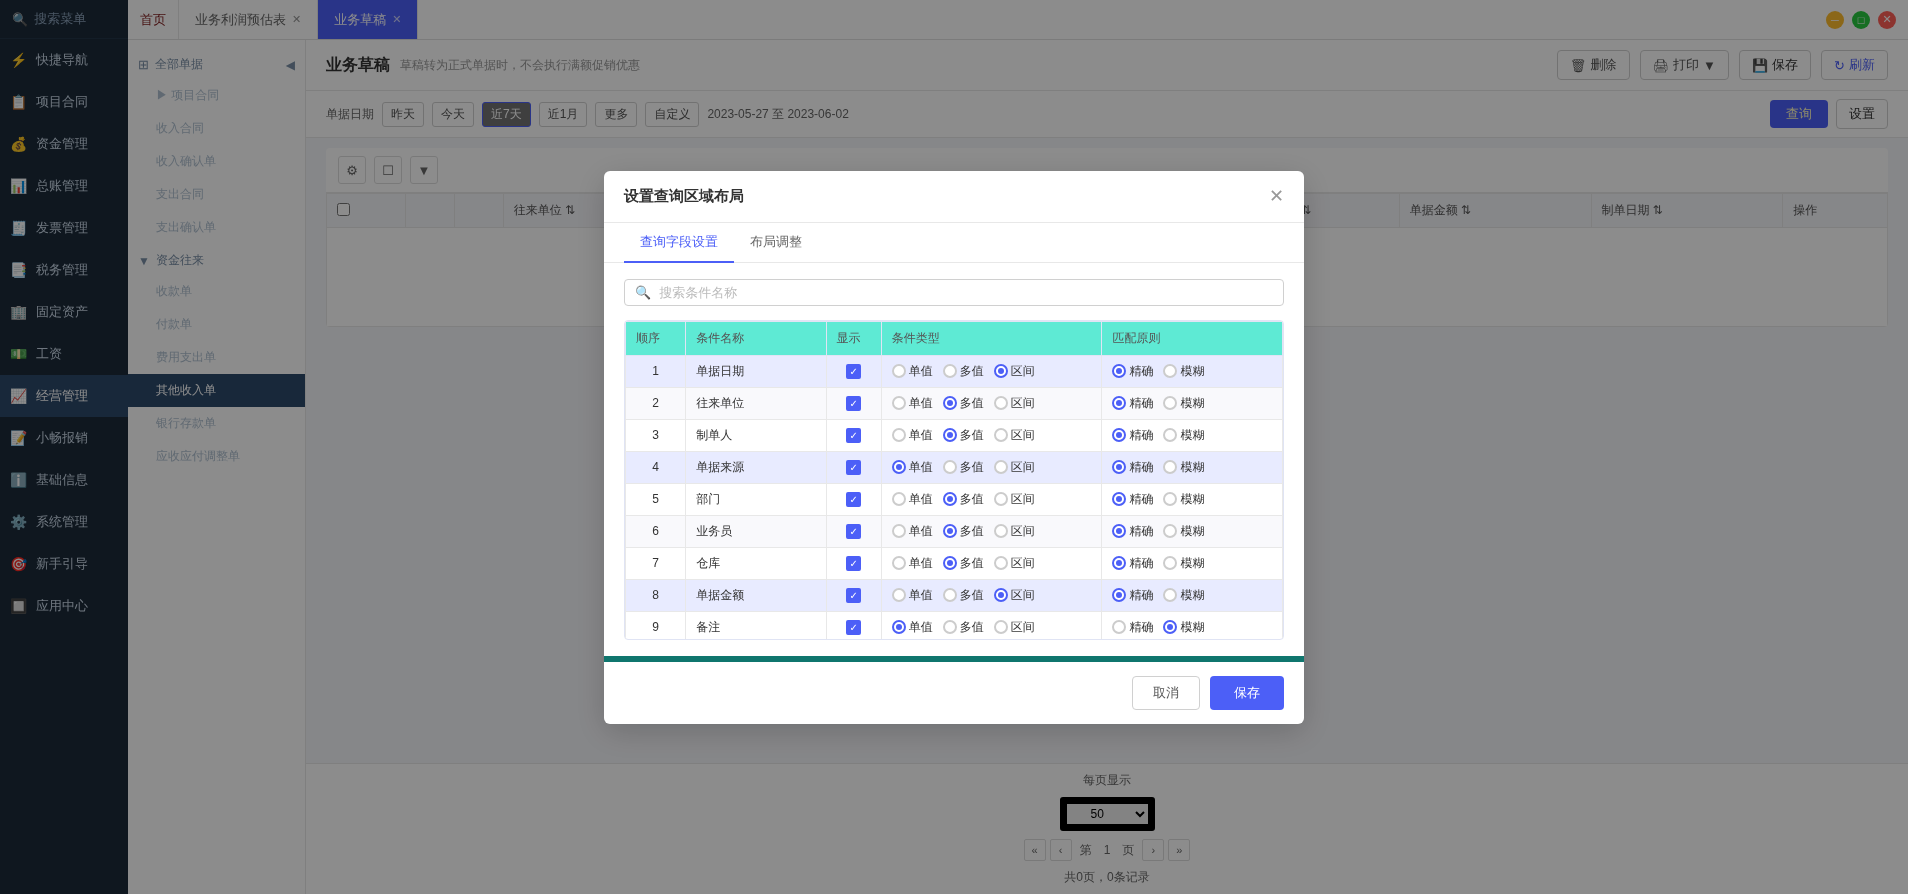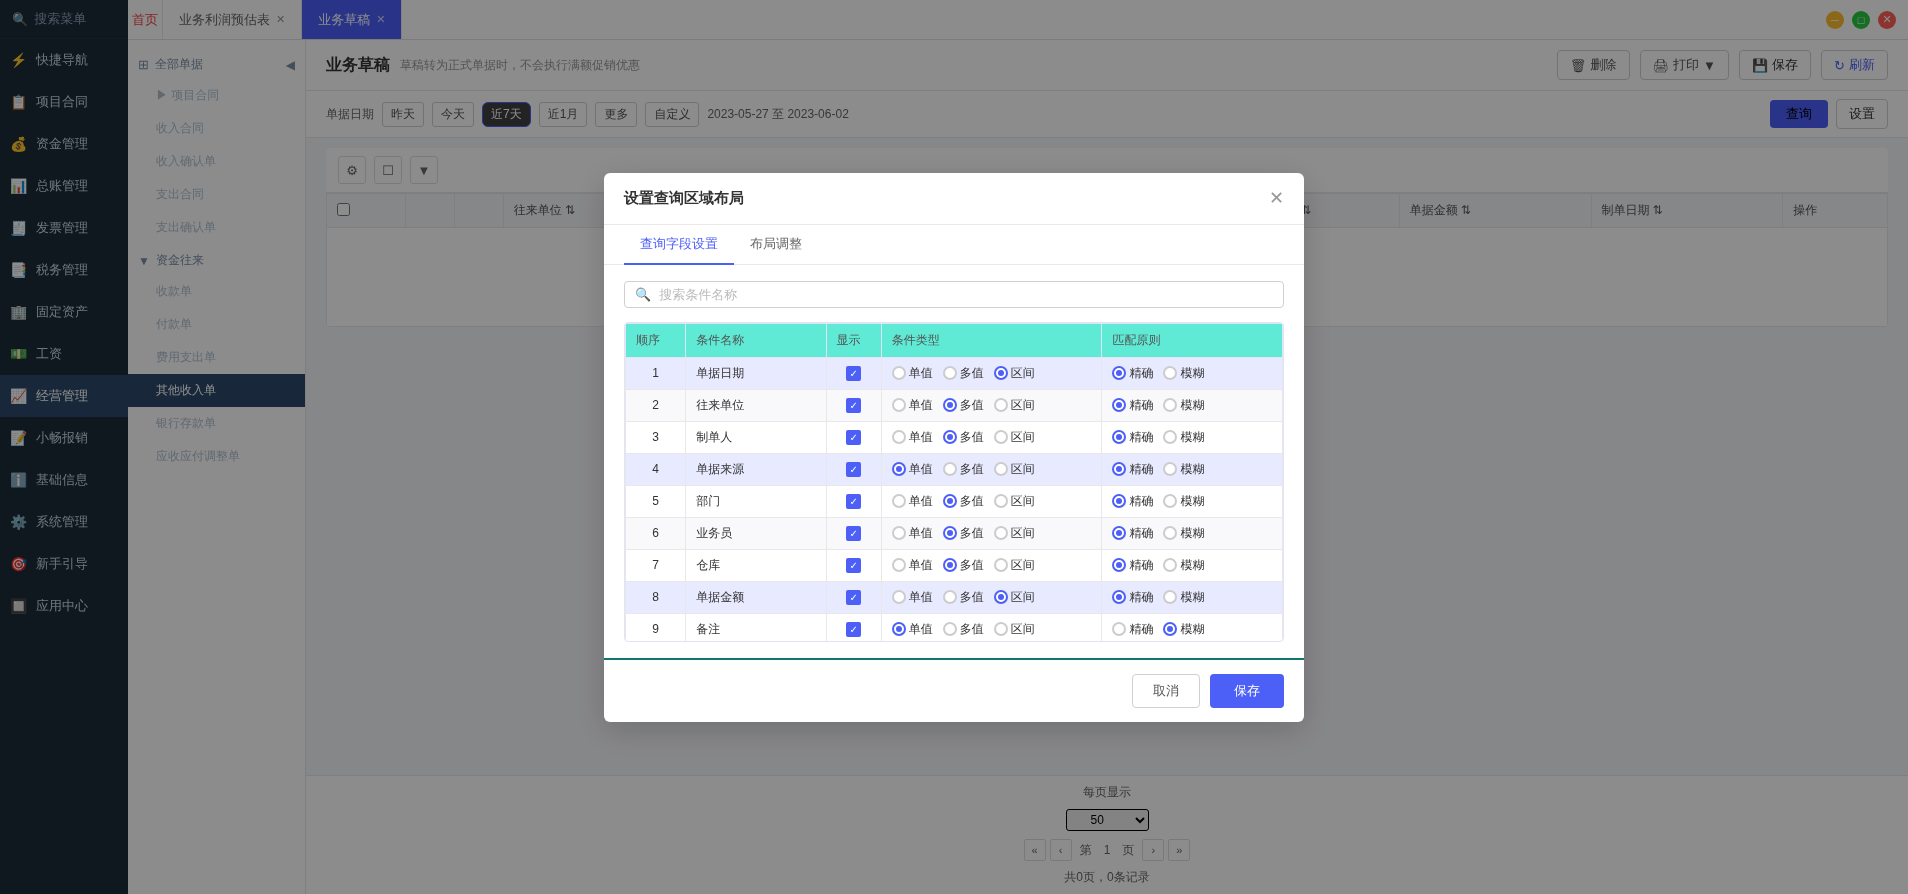--- a/index.html
+++ b/index.html
@@ -17,43 +17,43 @@
 
     
     .main { flex: 1; display: flex; flex-direction: column; min-width: 0; }
 
     
     .top-tabs { background: #fff; border-bottom: 1px solid #e0e0e0; display: flex; align-items: center; padding: 0 0; height: 40px; }
     .top-tab { padding: 0 16px; height: 100%; display: flex; align-items: center; font-size: 13px; color: #666; cursor: pointer; border-right: 1px solid #e8e8e8; gap: 6px; }
     .top-tab.active { background: #4c5ff7; color: #fff; }
     .top-tab .close-btn { font-size: 11px; cursor: pointer; opacity: 0.7; }
     .top-tab:first-child { padding-left: 20px; }
-    .tab-home { color: #ef4444; font-size: 13px; padding: 0 4px; height: 100%; display: flex; align-items: center; border-right: 1px solid #e8e8e8; }
+    .tab-home { color: #7f1d1d; font-size: 13px; padding: 0 12px; height: 100%; display: flex; align-items: center; border-right: 1px solid #e8e8e8; }
     .window-controls { margin-left: auto; display: flex; align-items: center; gap: 8px; padding-right: 12px; }
     .wc-btn { width: 18px; height: 18px; border-radius: 50%; display: flex; align-items: center; justify-content: center; font-size: 11px; cursor: pointer; }
     .wc-close { background: #ff5f57; color: #fff; }
     .wc-min { background: #febc2e; color: #fff; }
     .wc-max { background: #28c840; color: #fff; }
 
     
     .content-header { background: #fff; padding: 10px 20px; border-bottom: 1px solid #e8e8e8; display: flex; align-items: center; justify-content: space-between; }
     .content-title { font-size: 16px; font-weight: 600; color: #333; display: flex; align-items: center; gap: 10px; }
     .content-subtitle { font-size: 12px; color: #999; font-weight: normal; }
     .header-actions { display: flex; gap: 10px; align-items: center; }
     .header-btn { display: flex; align-items: center; gap: 4px; padding: 5px 12px; border: 1px solid #d0d0d0; border-radius: 4px; background: #fff; cursor: pointer; font-size: 13px; color: #555; }
     .header-btn.save { background: #fff; color: #333; }
     .header-btn.refresh { color: #4c5ff7; }
 
     
     .filter-bar { background: #fff; padding: 8px 20px; border-bottom: 1px solid #e8e8e8; display: flex; align-items: center; gap: 8px; }
     .filter-label { color: #666; font-size: 12px; }
     .filter-btn { padding: 3px 8px; border-radius: 3px; border: 1px solid #d0d0d0; background: #fff; cursor: pointer; font-size: 12px; color: #555; }
-    .filter-btn.active { background: #404040; color: #fff; border-color: #4c5ff7; border-radius: 6px; }
+    .filter-btn.active { background: #737373; color: #fff; border-color: #4c5ff7; }
     .filter-date { font-size: 12px; color: #666; }
-    .filter-search-btn { background: #4c5ff7; color: #000000; border: none; border-radius: 4px; padding: 5px 16px; cursor: pointer; font-size: 13px; }
+    .filter-search-btn { background: #4c5ff7; color: #fef9c3; border: none; border-radius: 4px; padding: 5px 16px; cursor: pointer; font-size: 13px; }
     .filter-set-btn { background: #fff; color: #333; border: 1px solid #d0d0d0; border-radius: 4px; padding: 5px 12px; cursor: pointer; font-size: 13px; }
 
     
     .table-area { flex: 1; background: #f5f6fa; padding: 10px 20px; overflow: auto; }
     .table-container { background: #fff; border-radius: 4px; overflow: hidden; }
     .table-toolbar { padding: 8px 12px; display: flex; align-items: center; gap: 8px; border-bottom: 1px solid #e8e8e8; }
     .toolbar-icon { width: 28px; height: 28px; display: flex; align-items: center; justify-content: center; cursor: pointer; color: #666; border: 1px solid #ddd; border-radius: 3px; }
     table { width: 100%; border-collapse: collapse; font-size: 12px; }
     thead { background: #f5f6fa; }
     th { padding: 8px 10px; text-align: left; border: 1px solid #e8e8e8; color: #555; font-weight: 500; white-space: nowrap; }
@@ -95,21 +95,21 @@
 
     
     .radio-group { display: flex; align-items: flex-end; gap: 10px; }
     .radio-item { display: flex; align-items: center; gap: 3px; cursor: pointer; }
     .radio-circle { width: 14px; height: 14px; border-radius: 50%; border: 2px solid #ccc; background: #fff; display: inline-flex; align-items: center; justify-content: center; flex-shrink: 0; }
     .radio-circle.checked { border-color: #4c5ff7; }
     .radio-circle.checked::after { content: ''; width: 6px; height: 6px; border-radius: 50%; background: #4c5ff7; }
     .checkbox-box { width: 15px; height: 15px; border: 2px solid #4c5ff7; background: #4c5ff7; border-radius: 2px; display: inline-flex; align-items: center; justify-content: center; color: #fff; font-size: 10px; flex-shrink: 0; }
 
     
-    .modal-footer { padding: 14px 20px; border-top: 2px solid #0f766e; display: flex; justify-content: flex-end; gap: 10px; }
+    .modal-footer { padding: 14px 20px; border-top: 6px solid #0f766e; display: flex; justify-content: flex-end; gap: 10px; }
     .btn-cancel { padding: 7px 20px; border: 1px solid #d0d0d0; border-radius: 4px; background: #fff; cursor: pointer; font-size: 13px; color: #555; }
     .btn-save { padding: 7px 24px; border: none; border-radius: 4px; background: #4c5ff7; cursor: pointer; font-size: 13px; color: #fff; }
 
     
     .modal-table-wrap { max-height: 320px; overflow-y: auto; border: 1px solid #e0e4f4; border-radius: 4px; }
     .modal-table-wrap::-webkit-scrollbar { width: 6px; }
     .modal-table-wrap::-webkit-scrollbar-thumb { background: #c8d0f0; border-radius: 3px; }
   </style>
 </head>
 <body>
@@ -295,21 +295,21 @@
                 <tr>
                   <td colspan="12" class="no-data">未找到任何业务草稿</td>
                 </tr>
               </tbody>
             </table>
           </div>
         </div>
 
         <div class="bottom-bar">
           <span>每页显示</span>
-          <select style="border:1px solid #000000; padding:2px 20px; border-radius:3px; font-size:12px;">
+          <select style="border:7px solid #000000; padding:2px 20px; border-radius:3px; font-size:12px;">
             <option>50</option>
             <option>100</option>
             <option>200</option>
           </select>
           <div class="page-nav">
             <div class="page-btn">«</div>
             <div class="page-btn">‹</div>
             <span>第</span>
             <span>1</span>
             <span>页</span>

